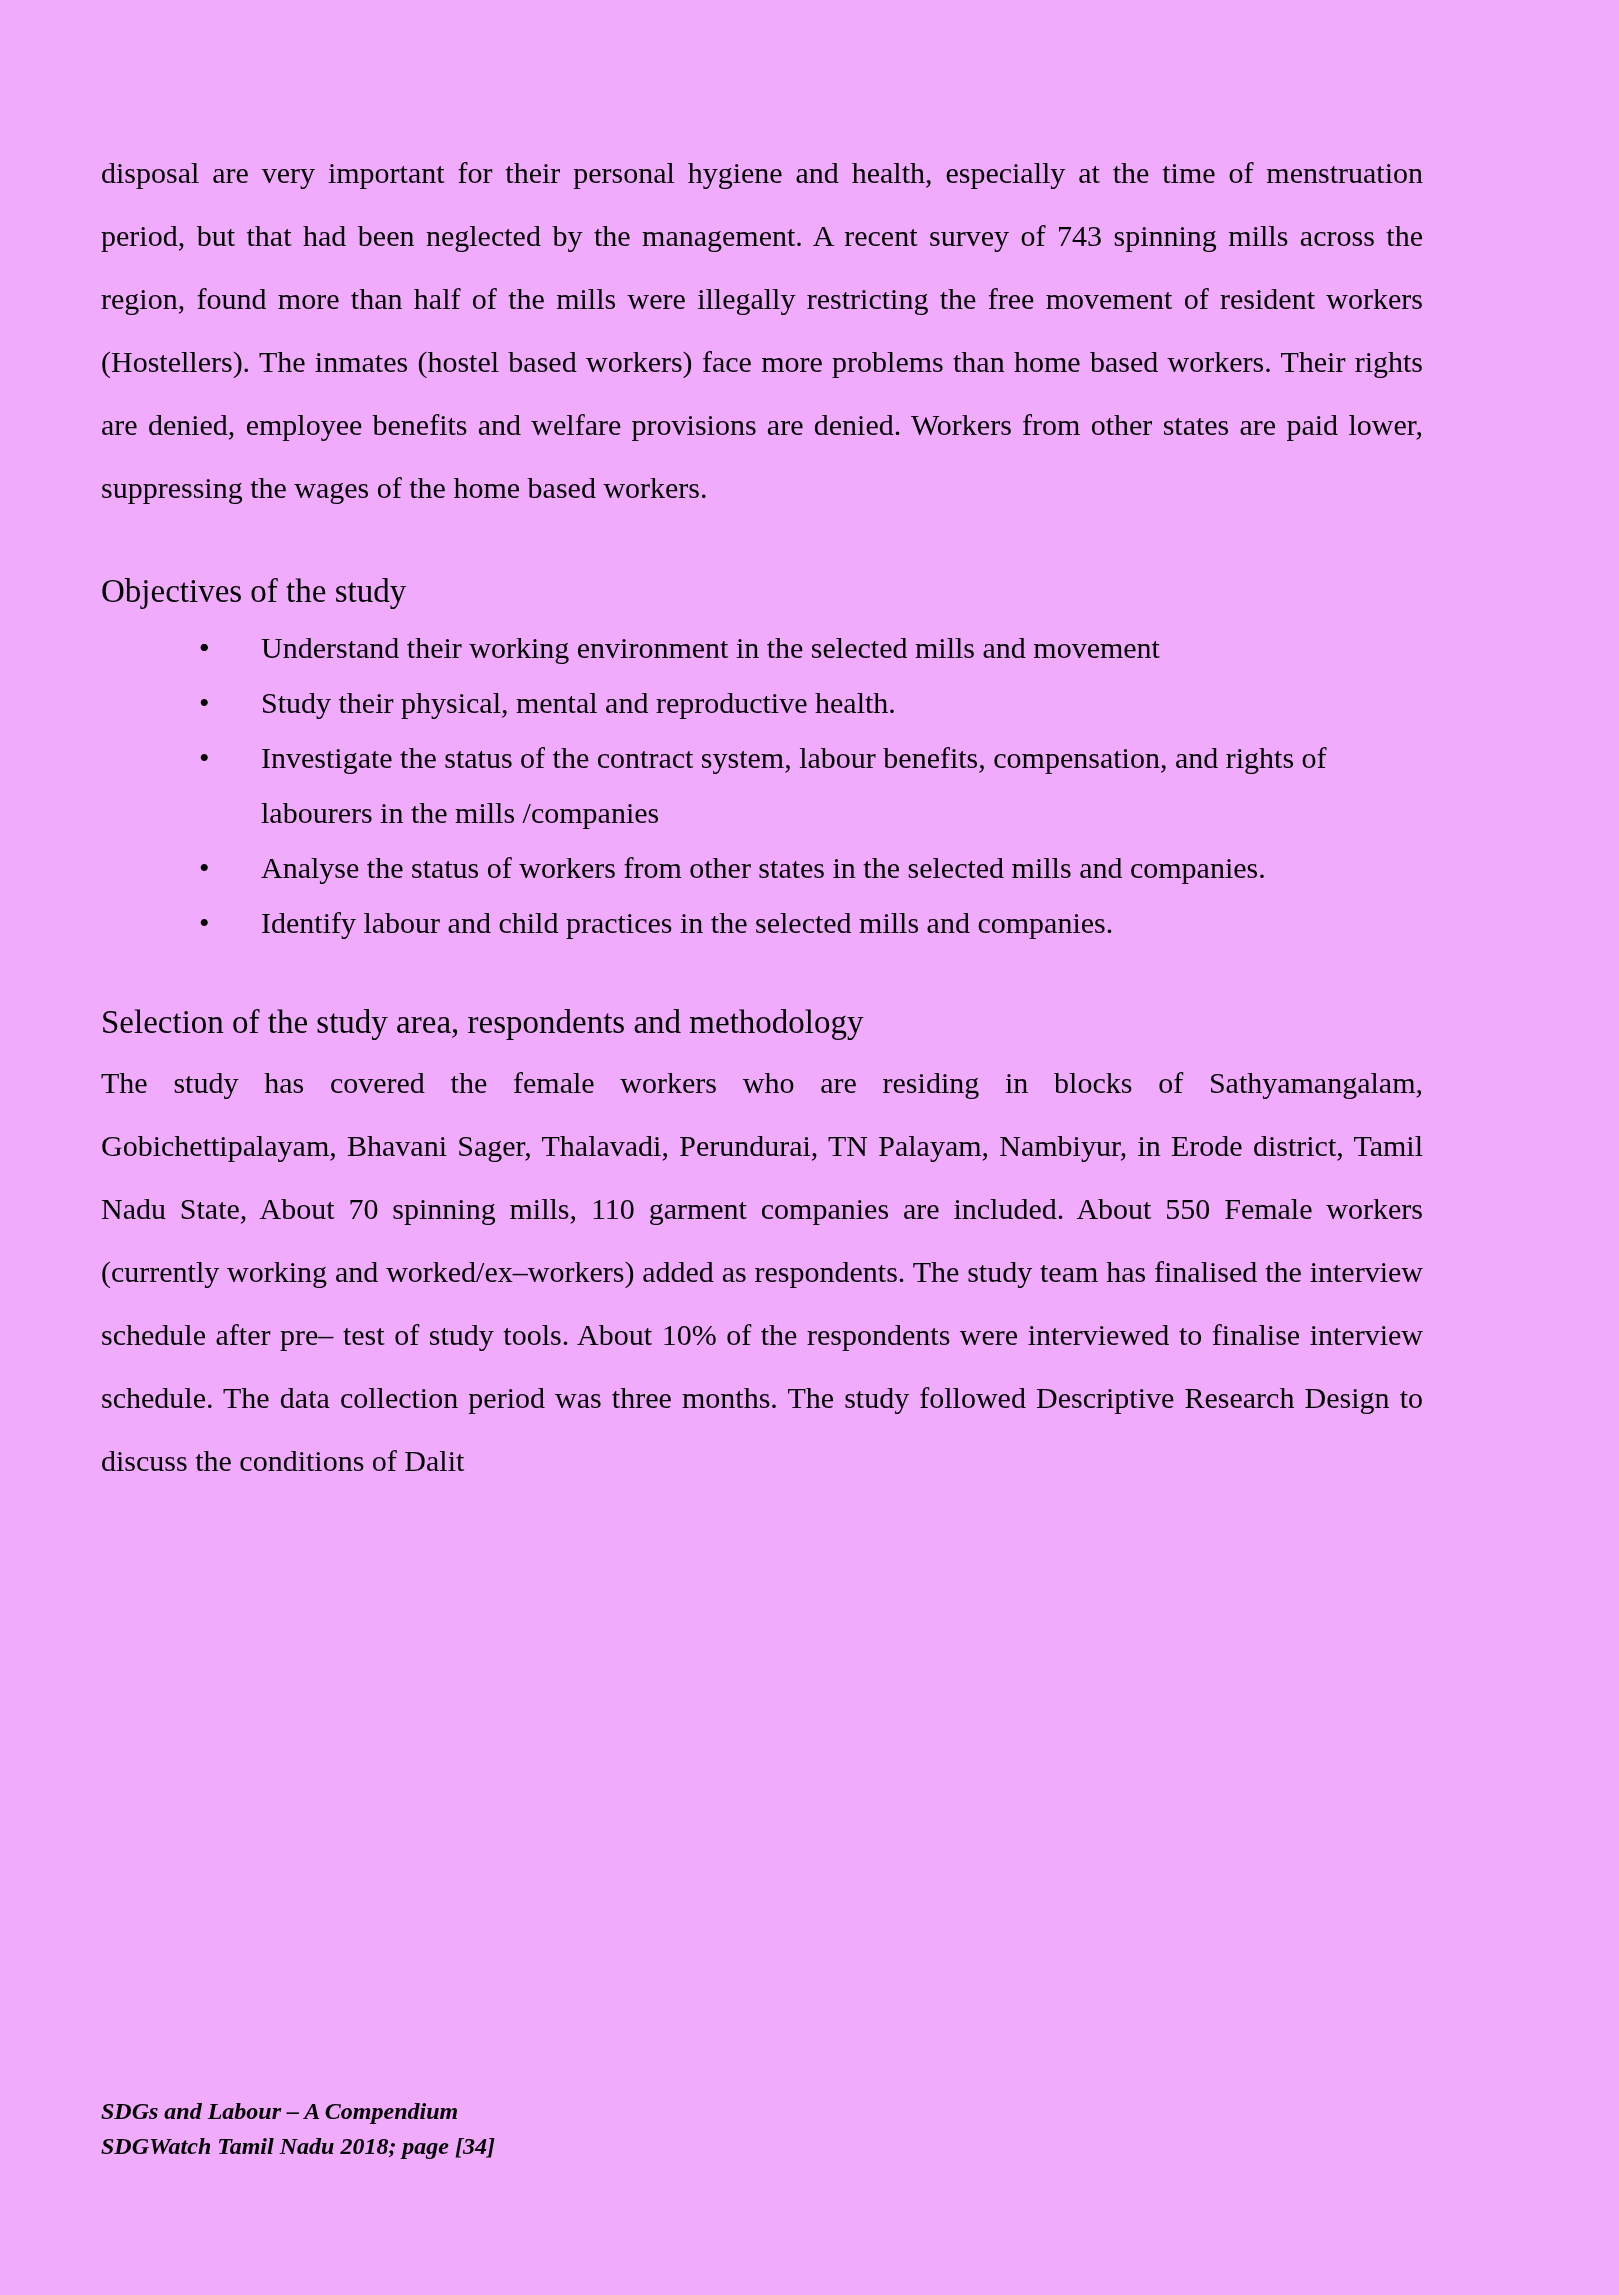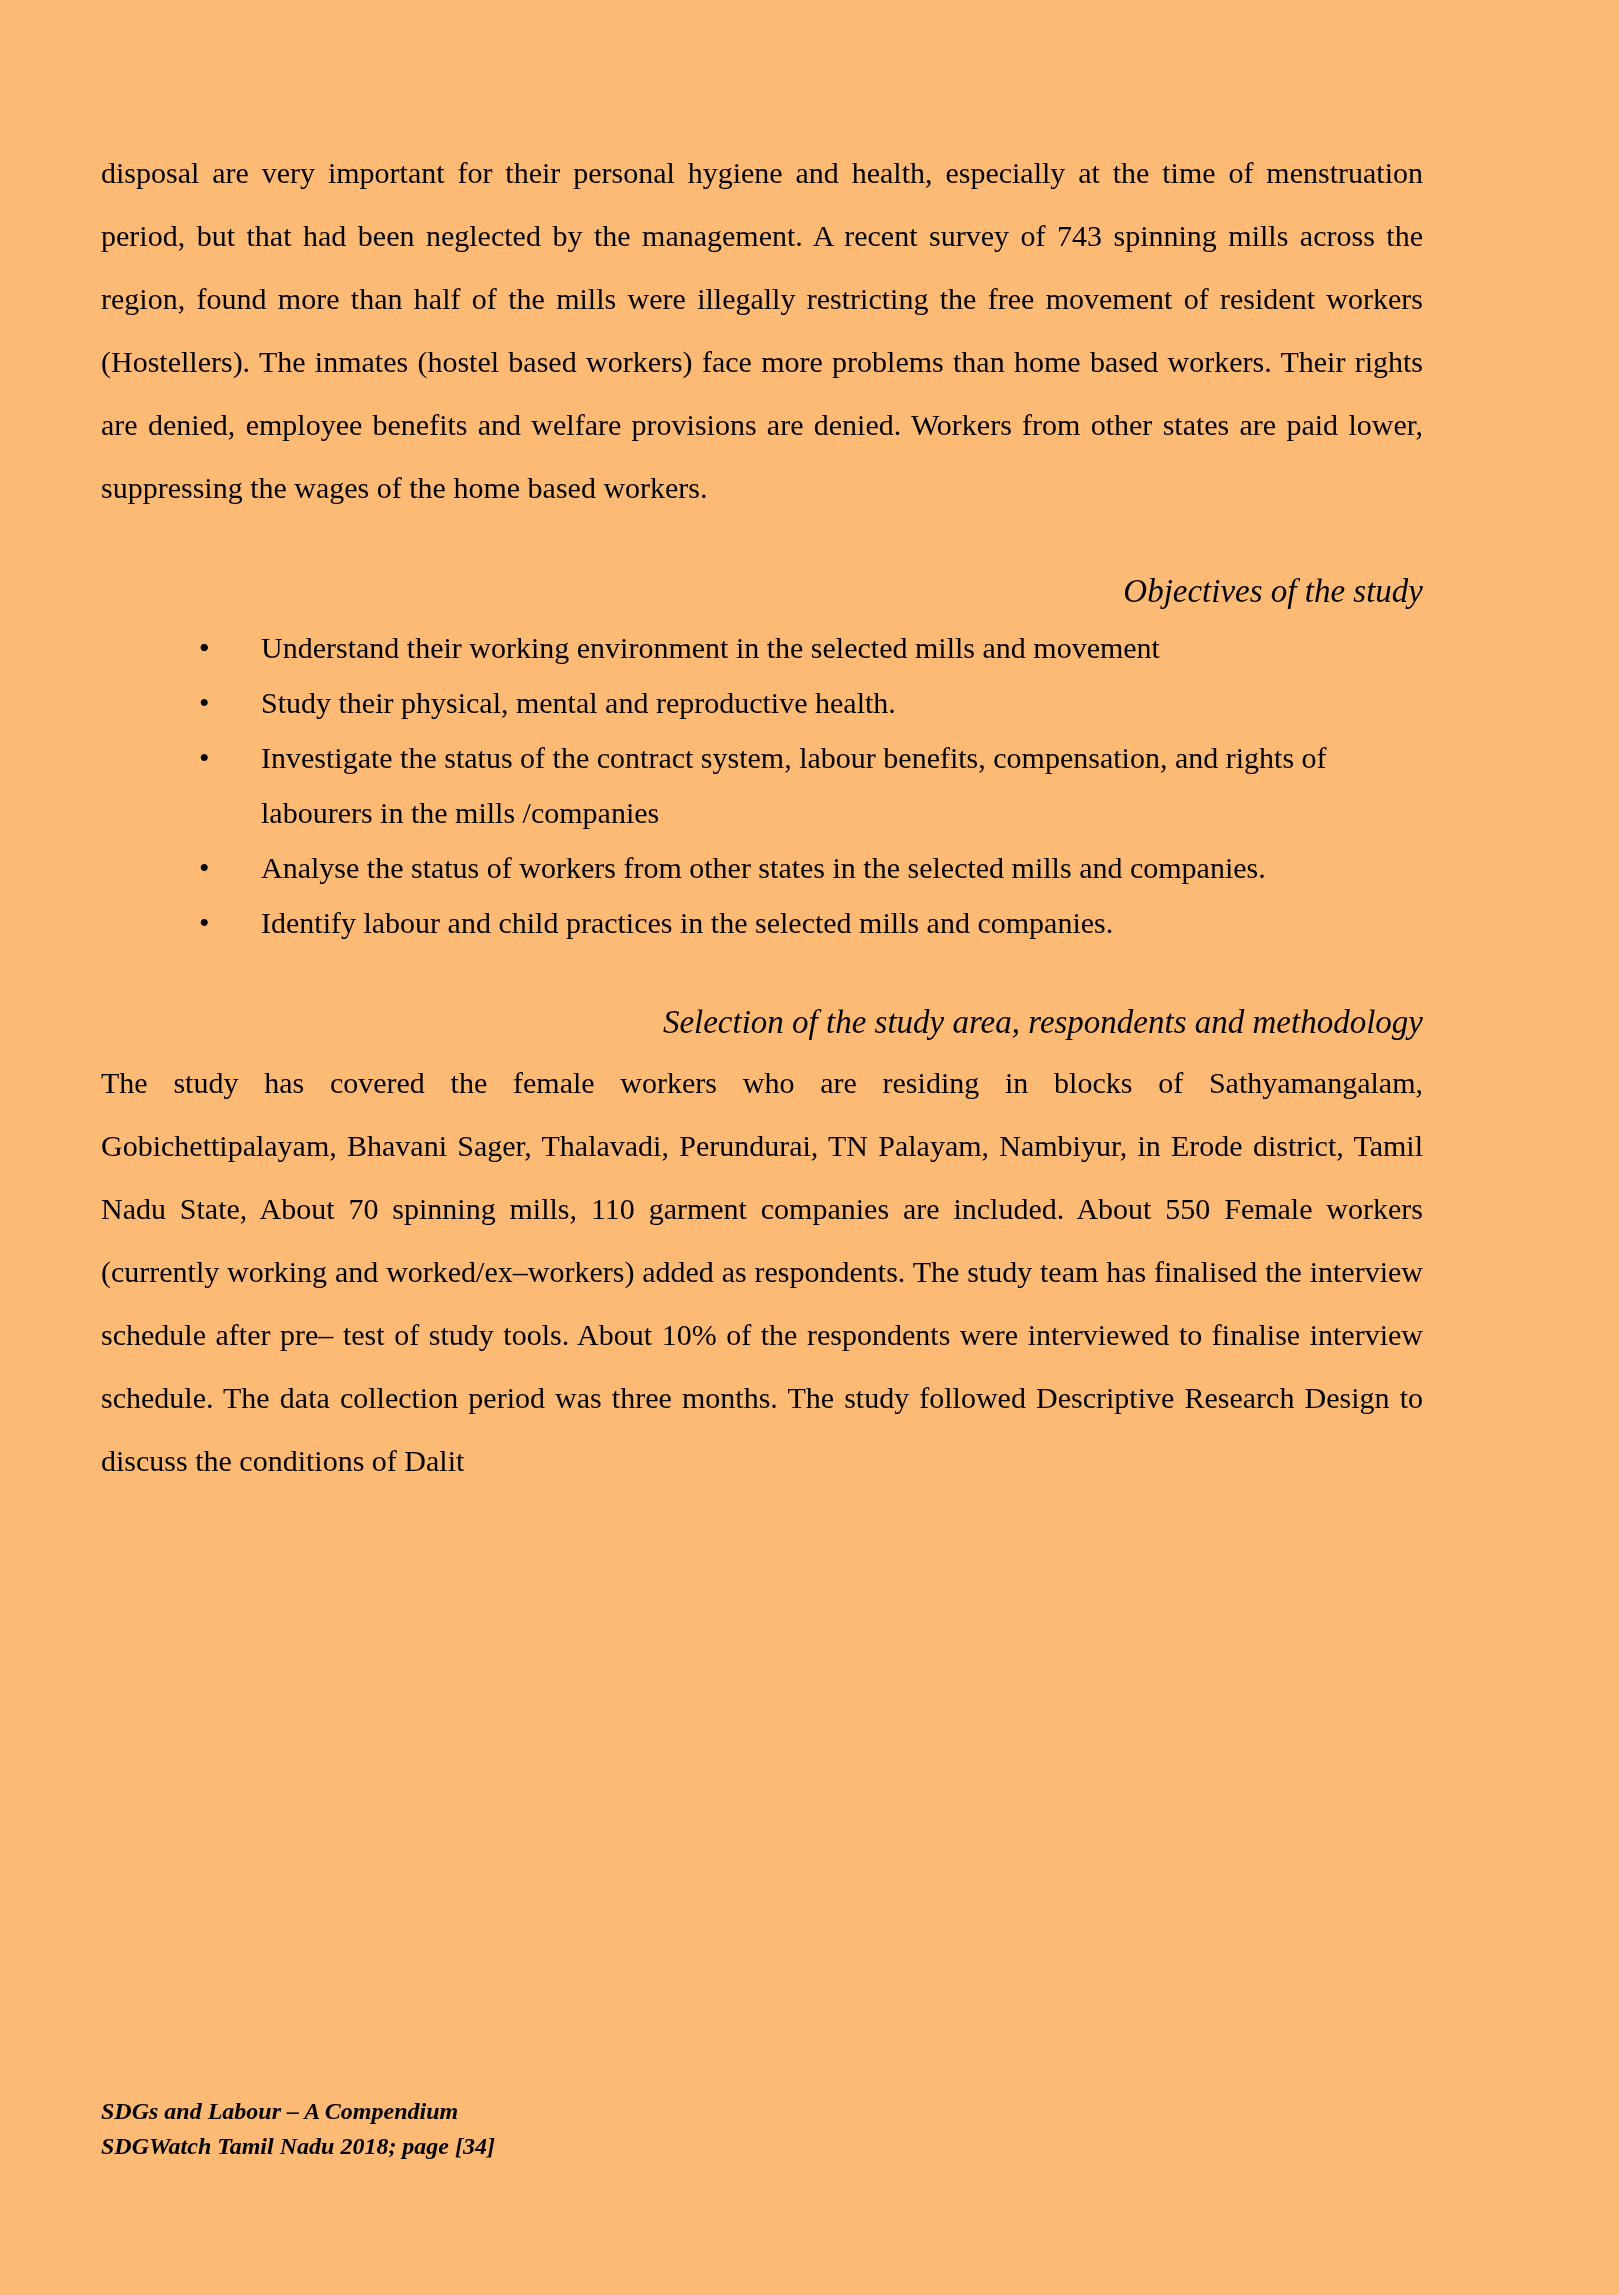--- a/index.html
+++ b/index.html
@@ -9,21 +9,21 @@
     background: #ffffff;
   }
   body {
     font-family: "Liberation Serif", "DejaVu Serif", serif;
     color: #000000;
   }
   .page {
     position: relative;
     width: 1619px;
     height: 2295px;
-    background: #fdba74;
+    background: #f0abfc;
     box-sizing: border-box;
     overflow: hidden;
   }
   .content {
     position: absolute;
     left: 101px;
     top: 141px;
     width: 1322px;
   }
   p.body-para {
@@ -33,22 +33,21 @@
     text-align: justify;
     text-justify: inter-word;
     -webkit-hyphens: none;
     hyphens: none;
   }
   h2.section-heading {
     margin: 0;
     font-size: 33px;
     font-weight: normal;
     line-height: 57px;
-    text-align: right;
-    font-style: italic;
+    text-align: left;
   }
   .spacer-heading {
     height: 44px;
   }
   ul.objectives-list {
     list-style: none;
     margin: 0;
     padding: 0;
   }
   ul.objectives-list li {

